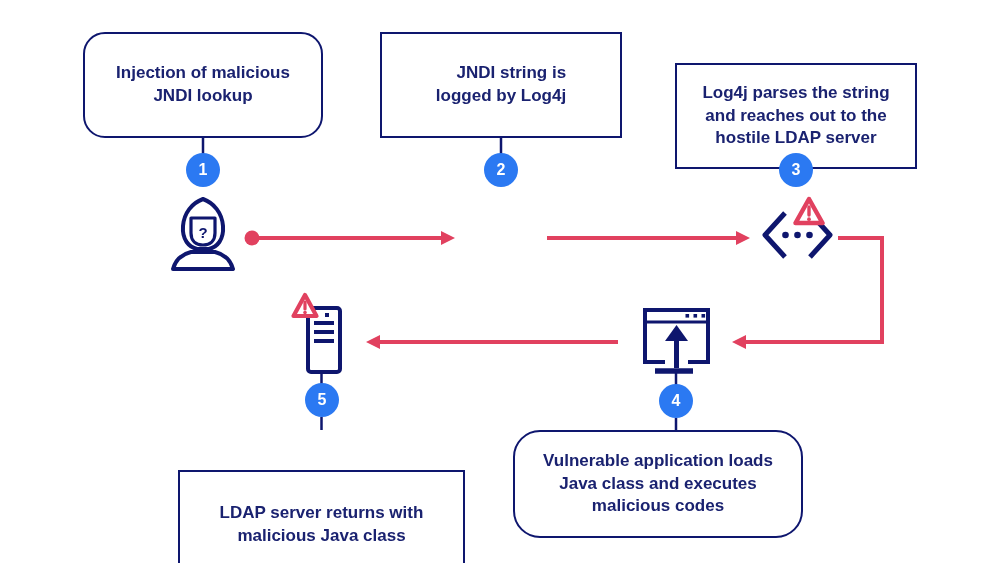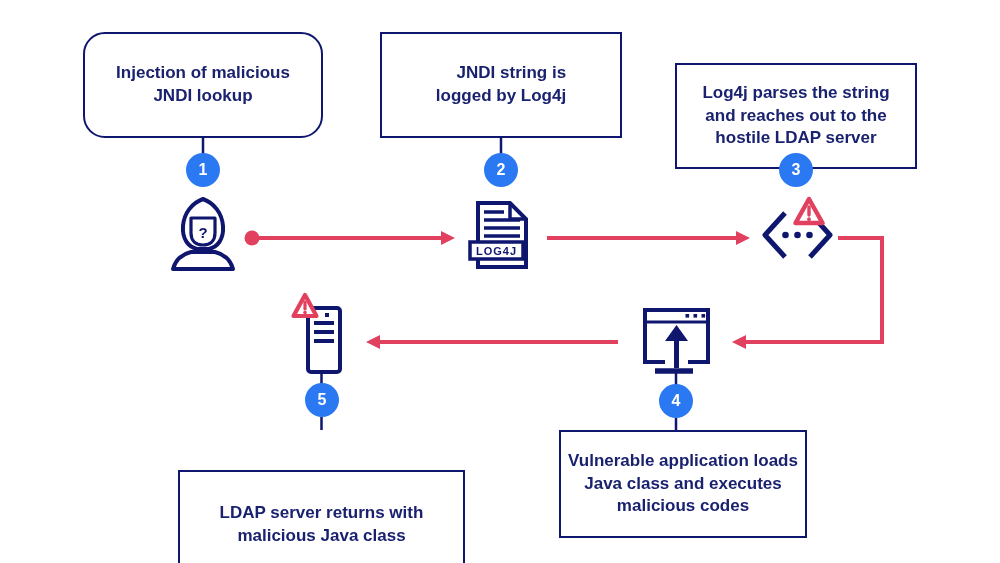--- a/index.html
+++ b/index.html
@@ -70,55 +70,41 @@
     </g>
   </svg>
 
   <div class="box" style="left:83px;top:32px;width:240px;height:106px;border-radius:22px;">Injection of malicious
 JNDI lookup</div>
   <div class="box" style="left:380px;top:32px;width:242px;height:106px;text-align:right;">JNDI string is
 logged by Log4j</div>
   <div class="box" style="left:675px;top:32px;width:242px;height:106px;margin-top:31px;">Log4j parses the string
 and reaches out to the
 hostile LDAP server</div>
-  <div class="box" style="left:559px;top:430px;width:248px;height:108px;">Vulnerable application loads
+  <div class="box" style="left:513px;top:430px;width:290px;height:108px;border-radius:27px;">Vulnerable application loads
 Java class and executes
 malicious codes</div>
   <div class="box" style="left:178px;top:430px;width:287px;height:110px;margin-top:40px;">LDAP server returns with
 malicious Java class</div>
 
   <div class="badge" style="left:186px;top:153px;">1</div>
   <div class="badge" style="left:484px;top:153px;">2</div>
   <div class="badge" style="left:779px;top:153px;">3</div>
   <div class="badge" style="left:659px;top:384px;">4</div>
   <div class="badge" style="left:305px;top:383px;">5</div>
 
   <div class="icon" style="left:170px;top:196px;">
     <svg width="66" height="76" viewBox="0 0 66 76">
       <path class="stroke-navy" stroke-width="4" stroke-linejoin="round" d="M33,3 C22,7 14,17 13,30 C12,44 19,51 27,53 L39,53 C47,51 54,44 53,30 C52,17 44,7 33,3 Z"></path>
       <path class="stroke-navy" stroke-width="3.2" stroke-linejoin="round" d="M21,22 L45,22 L45,37 C45,45 40,49 33,49 C26,49 21,45 21,37 Z"></path>
       <text x="33" y="42" text-anchor="middle" font-size="15" class="icon-text">?</text>
       <path class="stroke-navy" stroke-width="4" stroke-linejoin="round" d="M3,73 C6,62 13,58 21,56 L45,56 C53,58 60,62 63,73 Z"></path>
     </svg>
   </div>
 
-  <div class="icon" style="left:468px;top:200px;">
-    <svg width="64" height="70" viewBox="0 0 64 70">
-      <path class="stroke-navy" stroke-width="4" stroke-linejoin="miter" d="M10,3 L42,3 L58,19 L58,67 L10,67 Z"></path>
-      <path class="stroke-navy" stroke-width="3.5" d="M42,3 L42,19 L58,19"></path>
-      <g class="stroke-navy" stroke-width="3.5">
-        <line x1="16" y1="12" x2="36" y2="12"></line>
-        <line x1="16" y1="20" x2="52" y2="20"></line>
-        <line x1="16" y1="28" x2="52" y2="28"></line>
-        <line x1="16" y1="36" x2="52" y2="36"></line>
-      </g>
-      <rect x="2" y="42" width="53" height="17" fill="var(--white)" stroke="var(--navy)" stroke-width="3.5"></rect>
-      <text x="28.5" y="54.5" text-anchor="middle" font-size="11" letter-spacing="1" class="icon-text">LOG4J</text>
-    </svg>
-  </div>
 
   <div class="icon" style="left:758px;top:196px;">
     <svg width="84" height="66" viewBox="0 0 84 66">
       <polyline points="27,17 7,39 27,61" class="stroke-navy" stroke-width="5" stroke-linejoin="round"></polyline>
       <polyline points="52,17 72,39 52,61" class="stroke-navy" stroke-width="5" stroke-linejoin="round"></polyline>
       <g class="fill-navy">
         <circle cx="27.5" cy="39" r="3.3"></circle>
         <circle cx="39.5" cy="39" r="3.3"></circle>
         <circle cx="51.5" cy="39" r="3.3"></circle>
       </g>

